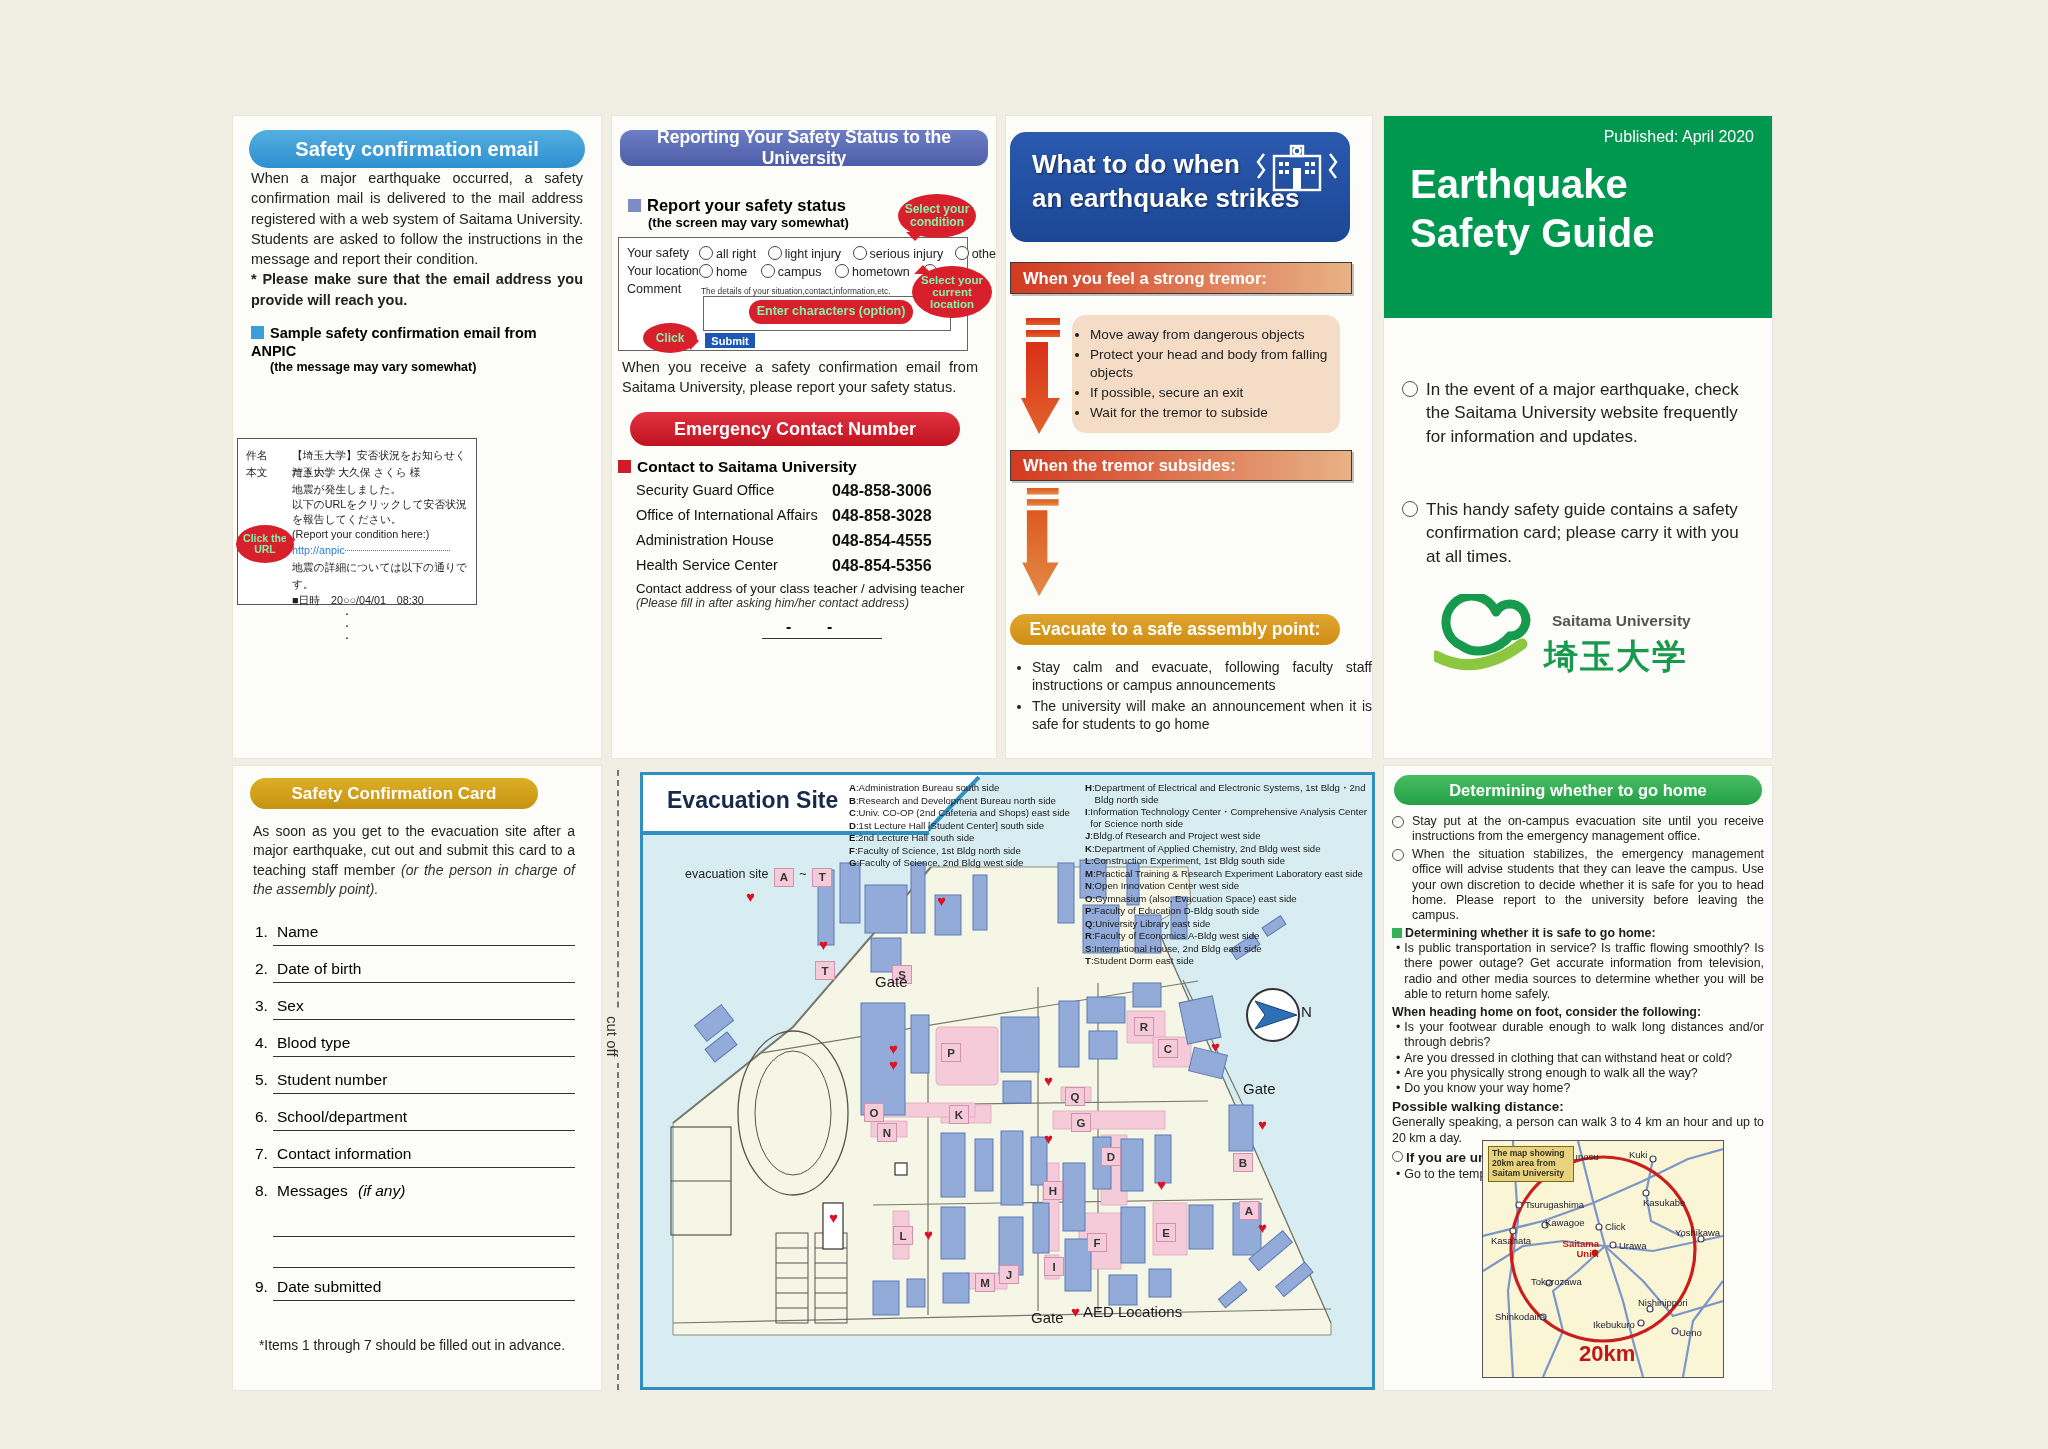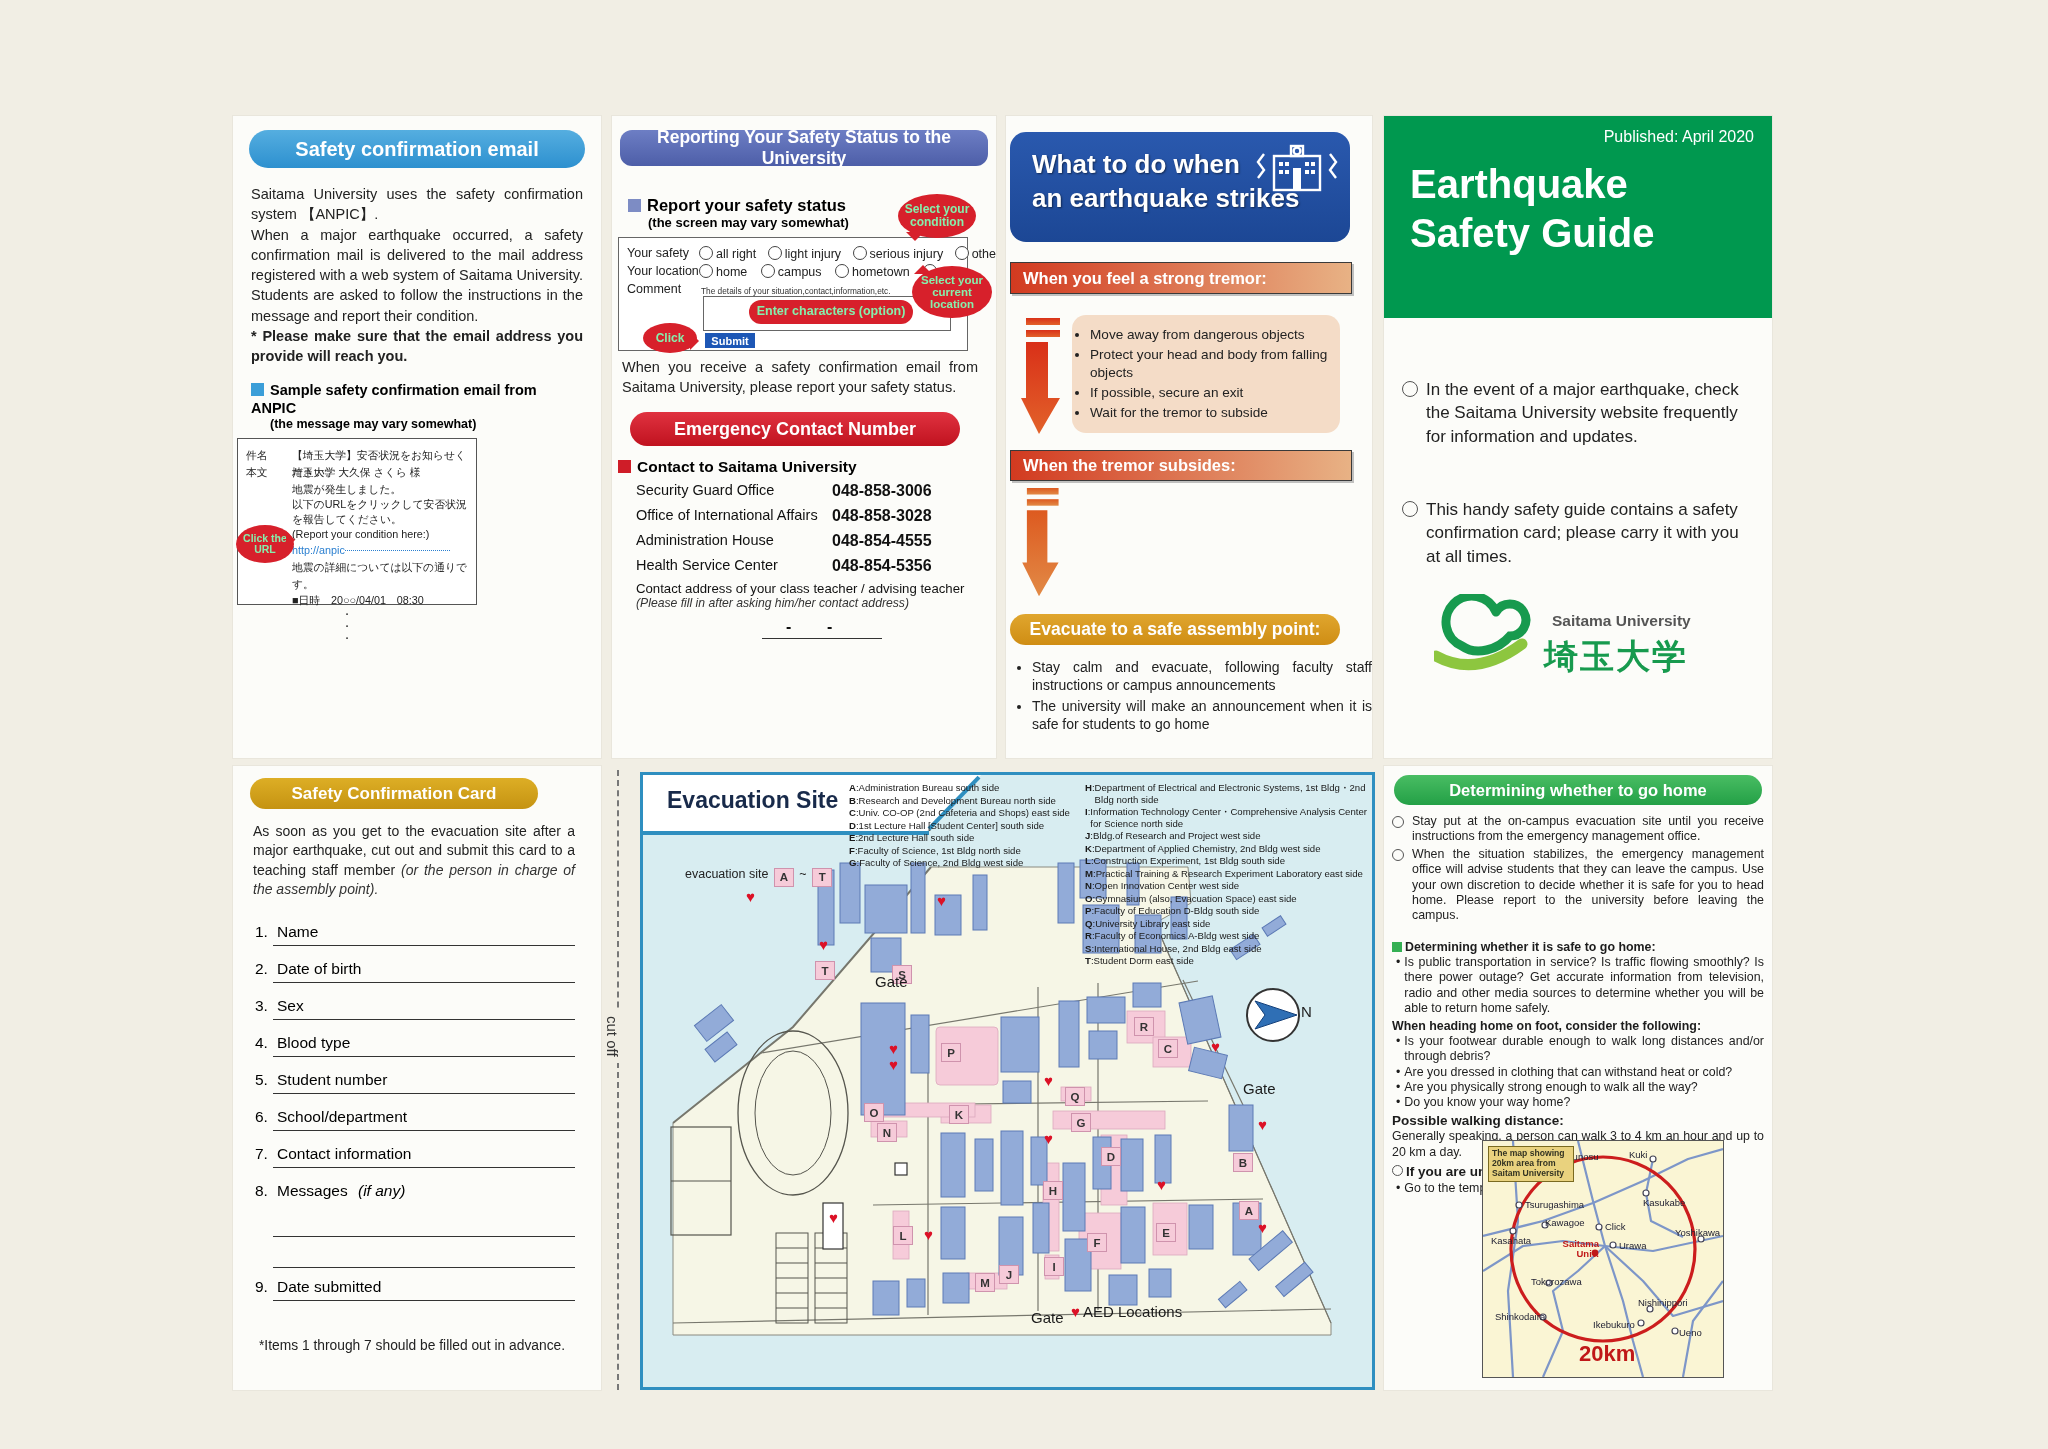--- a/index.html
+++ b/index.html
@@ -28,21 +28,20 @@
 </style>
 </head>
 <body>
 
 <div id="page">
 
   <div class="panel" style="left:233px;top:116px;width:368px;height:642px;">
     <div class="pill" style="margin:14px 16px 0 16px;height:38px;font-size:20px;background:linear-gradient(180deg,#55aee0,#2d90cf);">
         <span>Safety confirmation email</span>
       </div>
-    <div class="jtext" style="margin:16px 18px 0 18px;font-size:14.5px;line-height:1.4;">Saitama University uses the safety confirmation system 【ANPIC】.</div>
     <div class="jtext" style="margin:0 18px;font-size:14.5px;line-height:1.4;">When a major earthquake occurred, a safety confirmation mail is delivered to the mail address registered with a web system of Saitama University. Students are asked to follow the instructions in the message and report their condition.</div>
     <div class="jtext" style="margin:0 18px;font-size:14.5px;line-height:1.4;font-weight:bold;">* Please make sure that the email address you provide will reach you.</div>
     <div style="margin:14px 18px 0 18px;">
       <span class="sqmark" style="background:#3b9ed8;"></span><b style="font-size:14.5px;">Sample safety confirmation email from ANPIC</b>
       <div style="font-size:12.5px;font-weight:bold;margin-left:19px;">(the message may vary somewhat)</div>
     </div>
 
     <div style="position:absolute;left:4px;top:322px;width:238px;height:165px;border:1.5px solid #555;background:#fff;font-size:10.8px;line-height:1.55;color:#222;">
       <div style="position:absolute;left:8px;top:8px;">件名</div>
       <div style="position:absolute;left:54px;top:8px;">【埼玉大学】安否状況をお知らせください。</div>
@@ -560,21 +559,21 @@
 
     <div style="position:absolute;left:8px;top:48px;width:372px;font-size:12.4px;line-height:1.24;color:#1c1c1c;">
       <div class="gbullet">
         <span class="circ" style="width:10px;height:10px;margin-top:2px;"></span>
         <span class="jtext">Stay put at the on-campus evacuation site until you receive instructions from the emergency management office.</span>
       </div>
       <div class="gbullet">
         <span class="circ" style="width:10px;height:10px;margin-top:2px;"></span>
         <span class="jtext">When the situation stabilizes, the emergency management office will advise students that they can leave the campus. Use your own discretion to decide whether it is safe for you to head home. Please report to the university before leaving the campus.</span>
       </div>
-      <div style="margin-top:16px;">
+      <div style="margin-top:2px;">
         <span class="sqmark" style="background:#35b054;width:10px;height:10px;margin-right:3px;"></span><b>Determining whether it is safe to go home:</b>
       </div>
       <div style="display:flex;">
         <span style="flex:none;margin:0 4px;">•</span>
         <span class="jtext">Is public transportation in service? Is traffic flowing smoothly? Is there power outage? Get accurate information from television, radio and other media sources to determine whether you will be able to return home safely.</span>
       </div>
       <div style="margin-top:2px;"><b>When heading home on foot, consider the following:</b></div>
       <div style="display:flex;">
           <span style="flex:none;margin:0 4px;">•</span>
           <span class="jtext">Is your footwear durable enough to walk long distances and/or through debris?</span>

